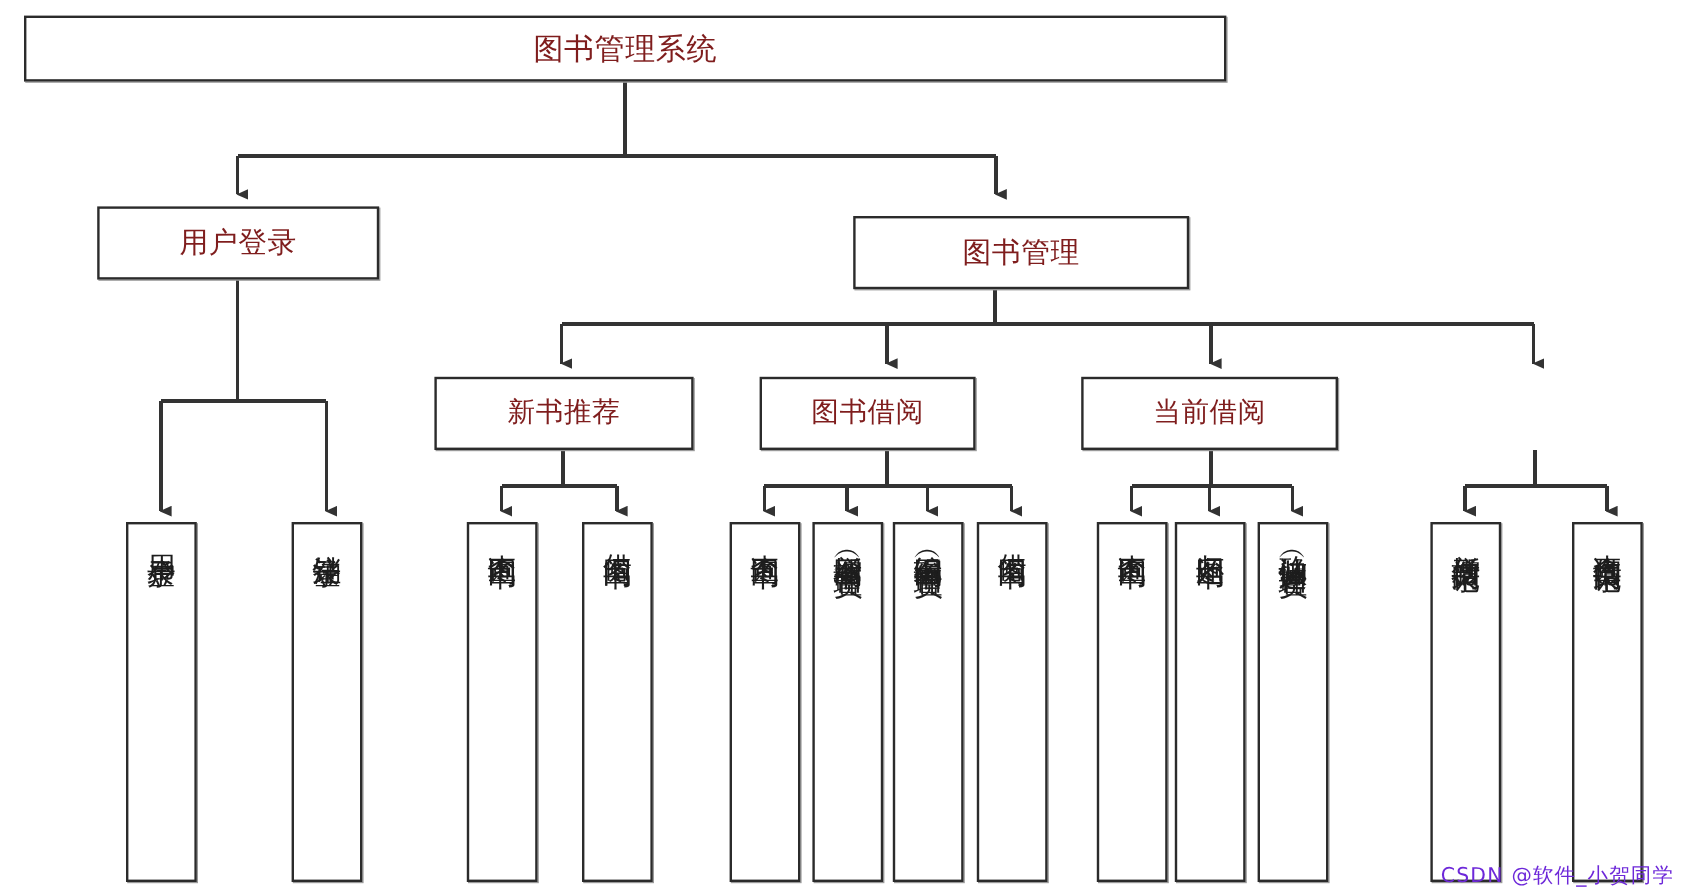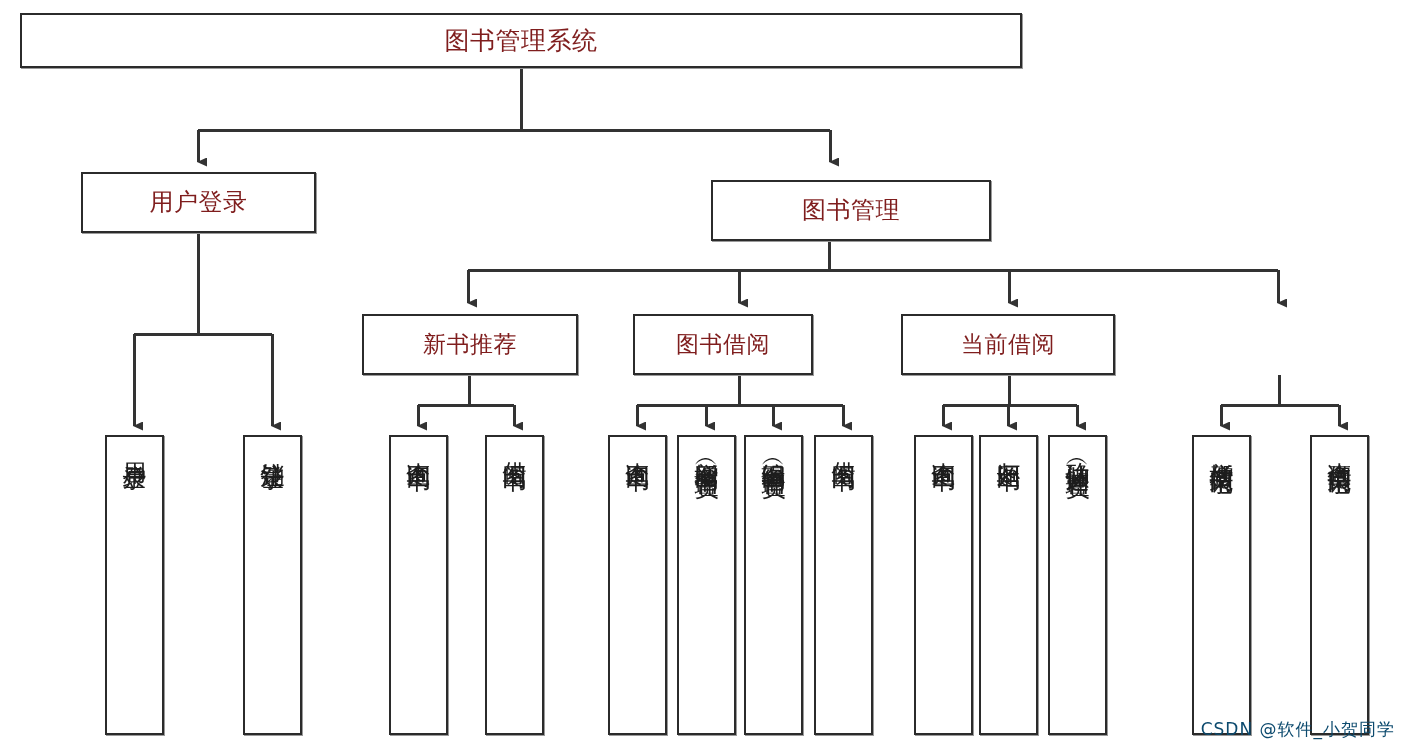--- a/index.html
+++ b/index.html
@@ -55,21 +55,21 @@
     line-height:1;
     text-align:left;
     white-space:pre;
   }
 
   #watermark{
     position:absolute;
     right:10px;
     bottom:6px;
     font-size:17px;
-    color:#0c4a6e;
+    color:#6d28d9;
     letter-spacing:1px;
     white-space:pre;
     pointer-events:none;
   }
 </style>
 </head>
 <body>
 
 <div id="diagram-root">
 

